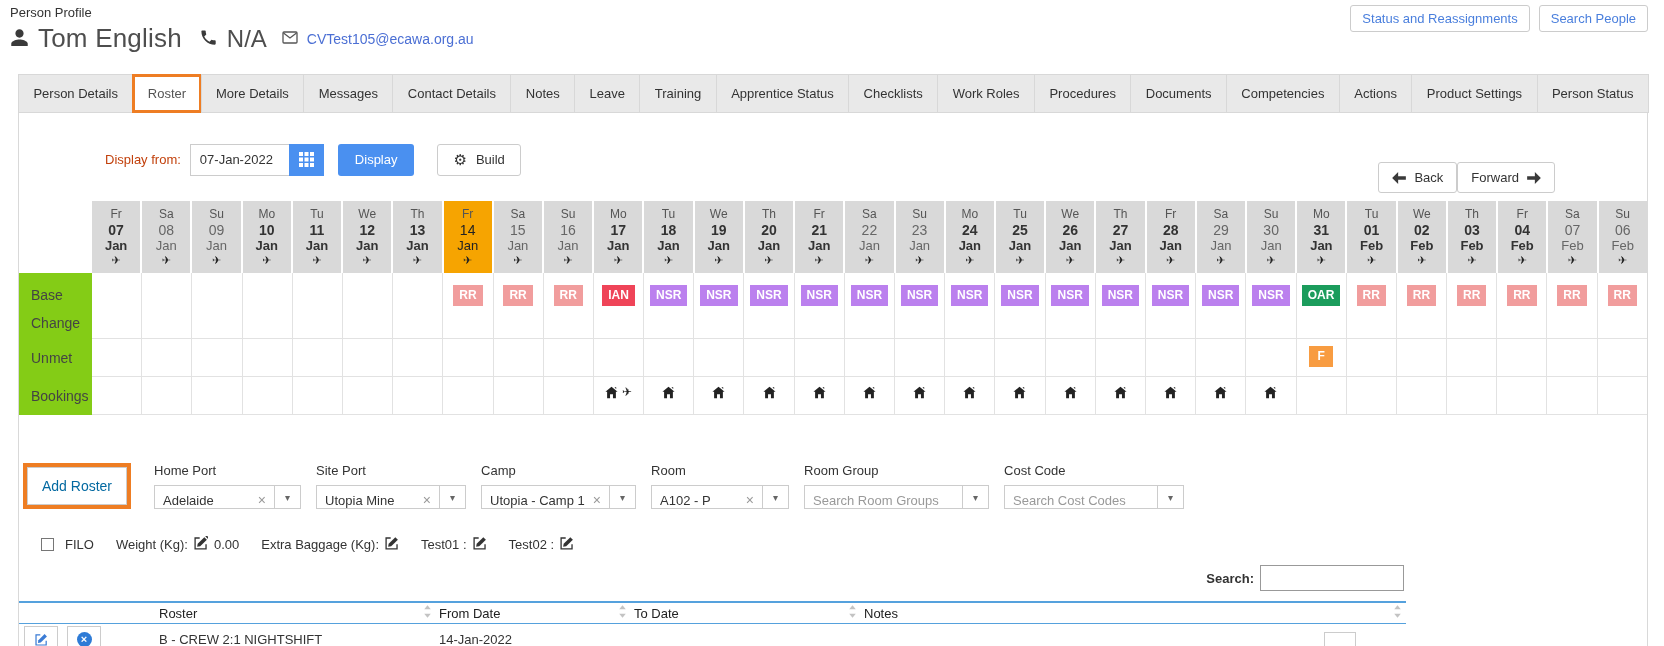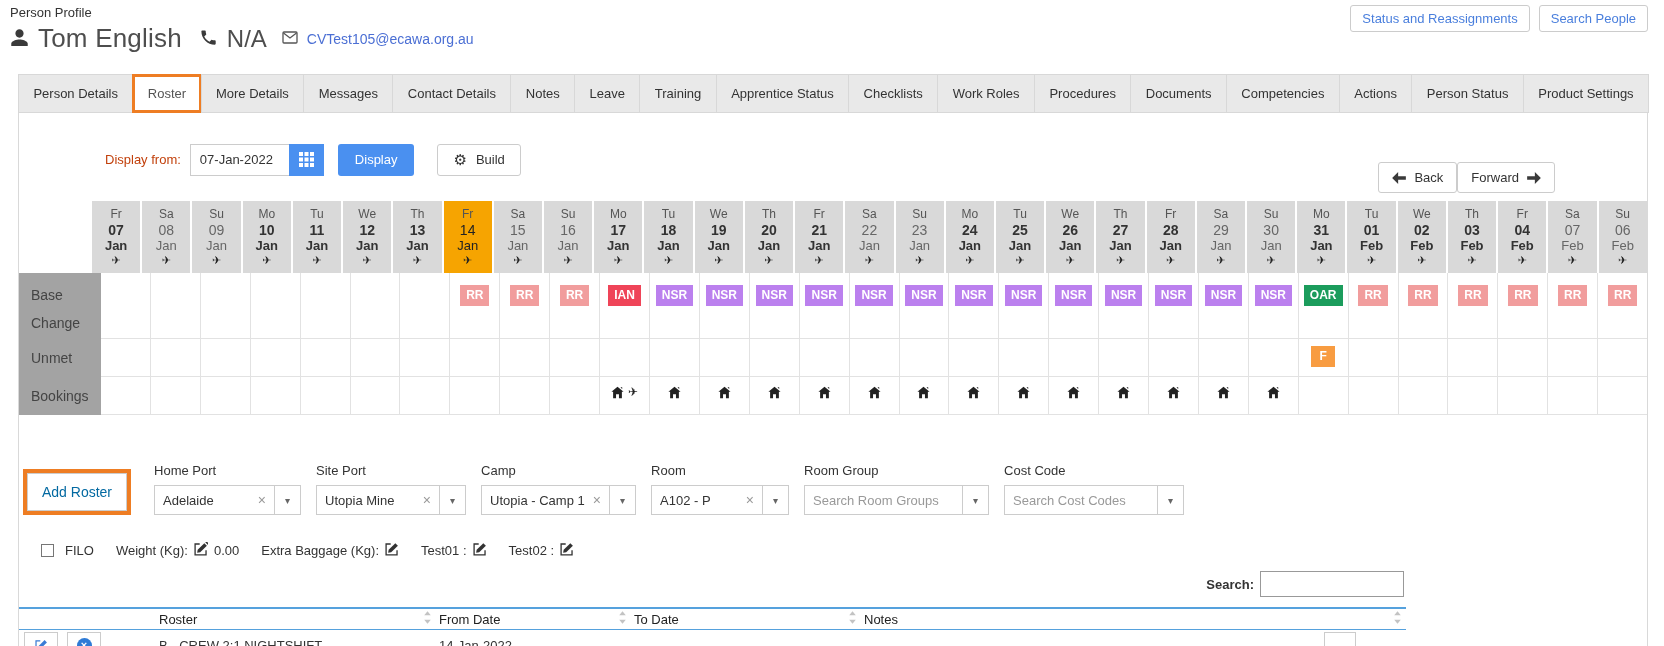--- a/index.html
+++ b/index.html
@@ -46,21 +46,21 @@
 .cal-head-cell { flex:1 1 0; background:#d9d9d9; border-right:2px solid #fff; text-align:center; padding-top:6px; height:72px; cursor:pointer; }
 .cal-head-cell:last-child { border-right:none; }
 .cal-head-cell.hl { background:#f6a401; }
 .dayname { font-size:12px; color:#555; }
 .daynum { font-size:14px; font-weight:bold; color:#333; margin-top:1px; }
 .daymon { font-size:13px; font-weight:bold; color:#333; }
 .wk .daynum, .wk .daymon { font-weight:normal; color:#666; }
 .hl .daynum, .hl .daymon { font-weight:normal; color:#222; }
 .plane { font-size:11px; color:#222; margin-top:1px; }
 .cal-body { display:flex; }
-.cal-labelcol { width:82px; flex:none; background:#a3a3a3; display:flex; flex-direction:column; color:#444; font-size:14px; }
+.cal-labelcol { width:73px; flex:none; background:#84cc16; display:flex; flex-direction:column; color:#444; font-size:14px; }
 .row-label { padding-left:12px; }
 .row-label.bc { height:66px; padding-top:8px; line-height:28px; }
 .row-label.um { height:38px; line-height:38px; }
 .row-label.bk { height:38px; line-height:38px; }
 .cal-grid { flex:1; display:flex; flex-direction:column; }
 .cal-row { display:flex; border-bottom:1px solid #e2e2e2; }
 .cal-row.bc { height:66px; }
 .cal-row.um { height:38px; }
 .cal-row.bk { height:38px; }
 .cal-cell { flex:1 1 0; border-right:1px solid #e2e2e2; display:flex; justify-content:center; align-items:flex-start; padding-top:12px; }
@@ -69,21 +69,21 @@
 .cal-cell:last-child { border-right:none; }
 .badge { color:#fff; font-weight:bold; font-size:12px; padding:3px 6px; border-radius:0; min-width:24px; text-align:center; line-height:15px; cursor:pointer; }
 .house-icon svg { width:13px; height:13px; fill:#222; }
 .bk-plane { font-size:12px; color:#222; line-height:13px; }
 
 
 .roster-form { display:flex; align-items:flex-end; margin-top:48px; padding-left:4px; gap:15px; }
 .add-roster { border:4px solid #ee7d23; background:#fff; color:#0369a1; font-size:14px; padding:11px 15px; box-shadow:inset 0 0 0 1px #ccc; font-family:inherit; cursor:pointer; margin-right:8px; }
 .fg { display:flex; flex-direction:column; gap:7px; }
 .fg-label { font-size:13px; color:#333; }
-.sel { display:flex; height:30px; border:1px solid #ccc; background:#fff; align-items:center; cursor:pointer; }
+.sel { display:flex; height:24px; border:1px solid #ccc; background:#fff; align-items:flex-end; cursor:pointer; }
 .sel-text { padding:0 8px; font-size:13px; color:#333; flex:1; white-space:nowrap; overflow:hidden; }
 .sel-text.ph { color:#999; }
 .sel-clear { color:#999; font-size:14px; padding:0 8px; cursor:pointer; }
 .sel-caret { width:26px; border-left:1px solid #ccc; align-self:stretch; display:flex; align-items:center; justify-content:center; color:#666; font-size:10px; cursor:pointer; }
 
 
 .filo-row { display:flex; align-items:center; margin-top:27px; padding-left:22px; font-size:13px; color:#333; }
 .checkbox { width:13px; height:13px; border:1px solid #767676; background:#fff; display:inline-block; margin-right:5px; cursor:pointer; }
 .filo-item { display:flex; align-items:center; gap:6px; margin-right:22px; }
 .edit-ic svg { width:14px; height:14px; fill:#333; cursor:pointer; }
@@ -144,22 +144,22 @@
       <div class="tab">Notes</div>
       <div class="tab">Leave</div>
       <div class="tab">Training</div>
       <div class="tab">Apprentice Status</div>
       <div class="tab">Checklists</div>
       <div class="tab">Work Roles</div>
       <div class="tab">Procedures</div>
       <div class="tab">Documents</div>
       <div class="tab">Competencies</div>
       <div class="tab">Actions</div>
+      <div class="tab">Product Settings</div>
       <div class="tab">Person Status</div>
-      <div class="tab">Product Settings</div>
     </div>
   <div class="panel-body">
 
     <div class="toolbar">
       <span class="tb-label">Display from:</span>
       <input class="date-input" value="07-Jan-2022" style="">
       <button class="cal-btn">
           <svg viewBox="0 0 15 15">
             <rect x="0" y="0" width="4" height="4"></rect>
             <rect x="5.5" y="0" width="4" height="4"></rect>

